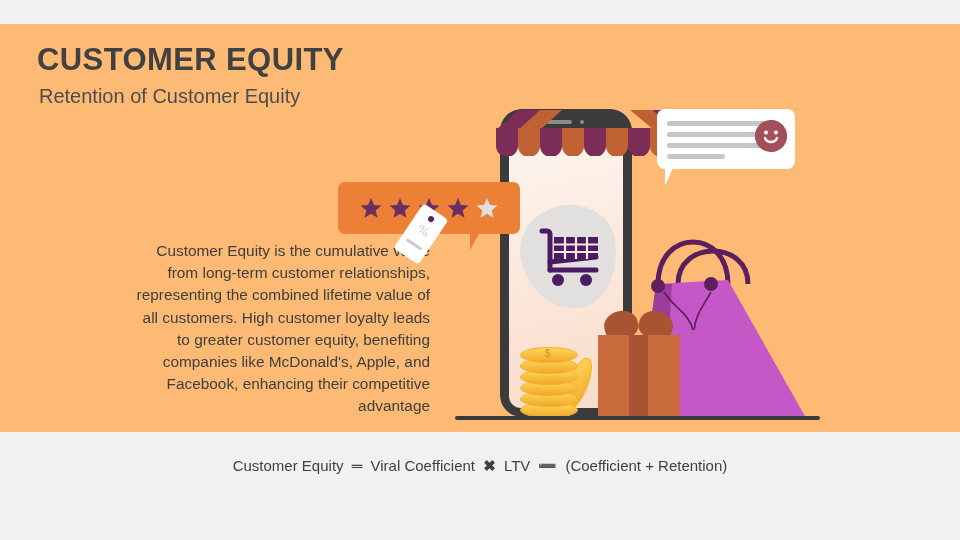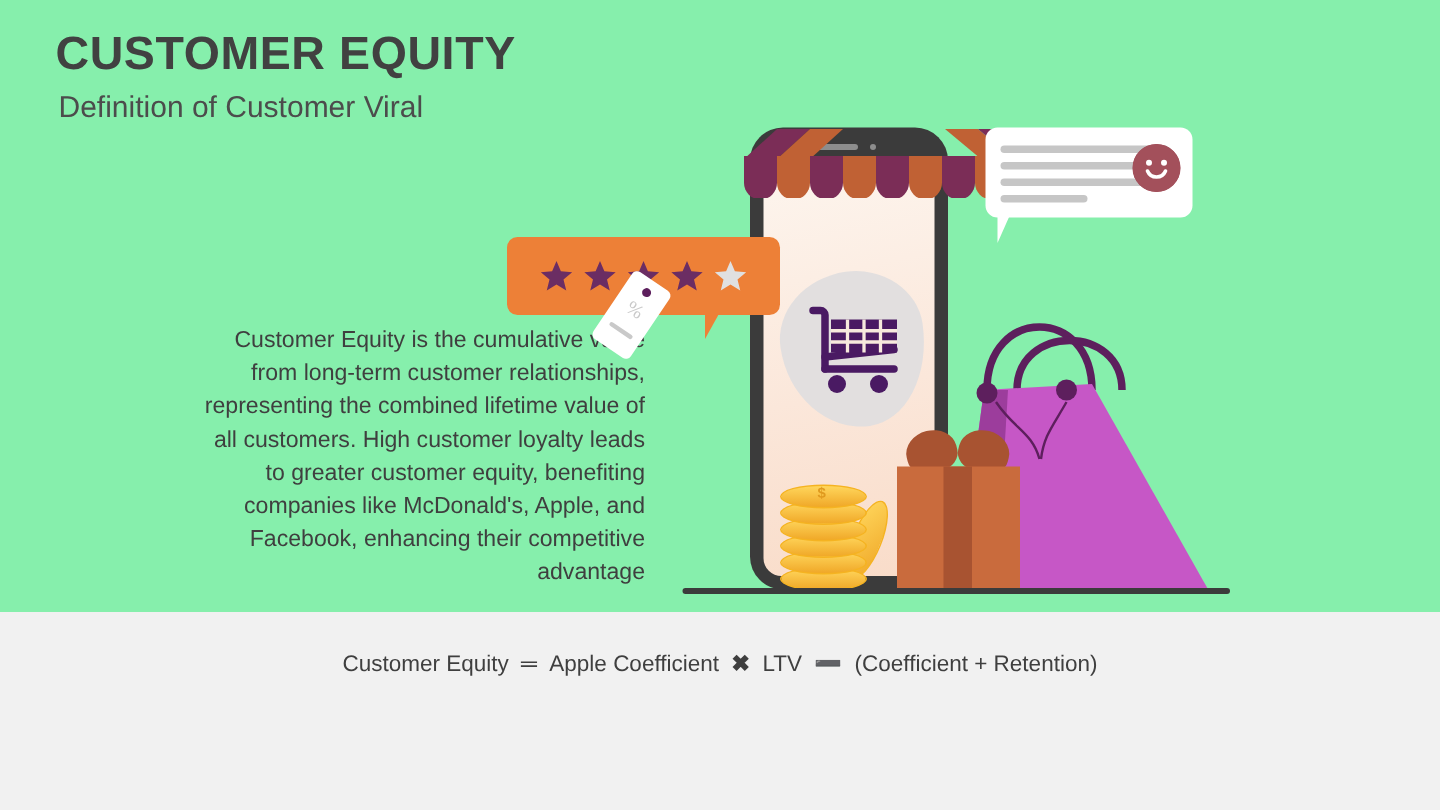--- a/index.html
+++ b/index.html
@@ -11,21 +11,22 @@
     height: 540px;
     background: #f1f1f1;
     font-family: "Liberation Sans", sans-serif;
     overflow: hidden;
     position: relative;
   }
   .slide {
     position: relative;
     width: 960px;
     height: 408px;
-    background: #86efac;
+    background: #fdba74;
+    margin-top: 24px;
   }
 
   
   .page-title {
     position: absolute;
     left: 37px;
     top: 18px;
     font-size: 31px;
     font-weight: bold;
     color: #414141;
@@ -341,21 +342,21 @@
     color: #e09a1f;
     font-weight: bold;
   }
 </style>
 </head>
 <body>
 
 <div class="slide">
 
   <div class="page-title">CUSTOMER EQUITY</div>
-  <div class="page-subtitle">Definition of Customer Viral</div>
+  <div class="page-subtitle">Retention of Customer Equity</div>
 
   <div class="body-text">Customer Equity is the cumulative value from long-term customer relationships, representing the combined lifetime value of all customers. High customer loyalty leads to greater customer equity, benefiting companies like McDonald's, Apple, and Facebook, enhancing their competitive advantage</div>
 
   <div class="illustration">
 
     <div class="phone">
       <div class="phone-notch-bar"></div>
       <div class="phone-cam"></div>
       <div class="phone-screen">
         <div class="screen-blob"></div>
@@ -468,20 +469,20 @@
       </div>
     </div>
 
   </div>
 
   <div class="ground-line"></div>
 
   <div class="formula">
     <span class="term">Customer Equity</span>
     <span class="op">═</span>
-    <span class="term">Apple Coefficient</span>
+    <span class="term">Viral Coefficient</span>
     <span class="op">✖</span>
     <span class="term">LTV</span>
     <span class="op">➖</span>
     <span class="term">(Coefficient + Retention)</span>
   </div>
 
 </div>
 
 </body></html>

